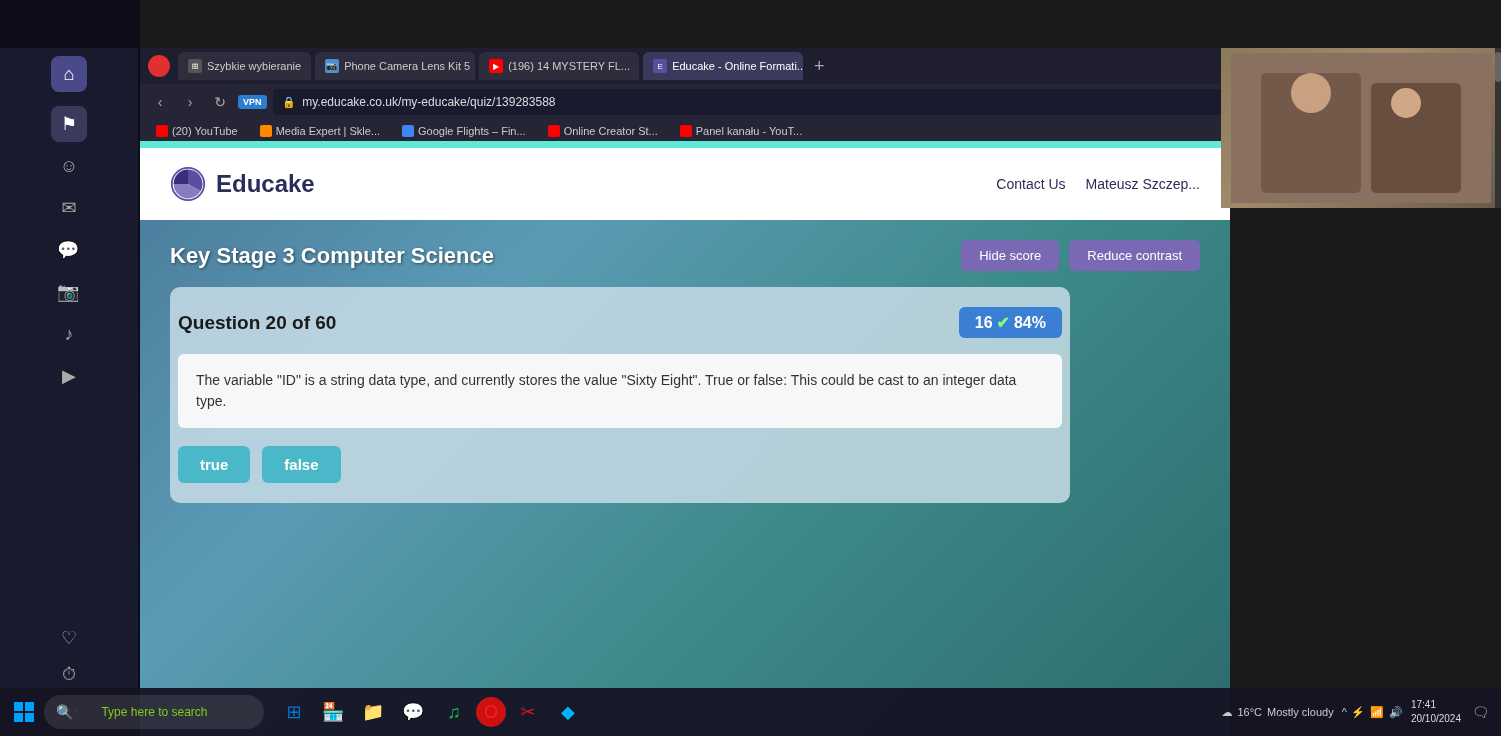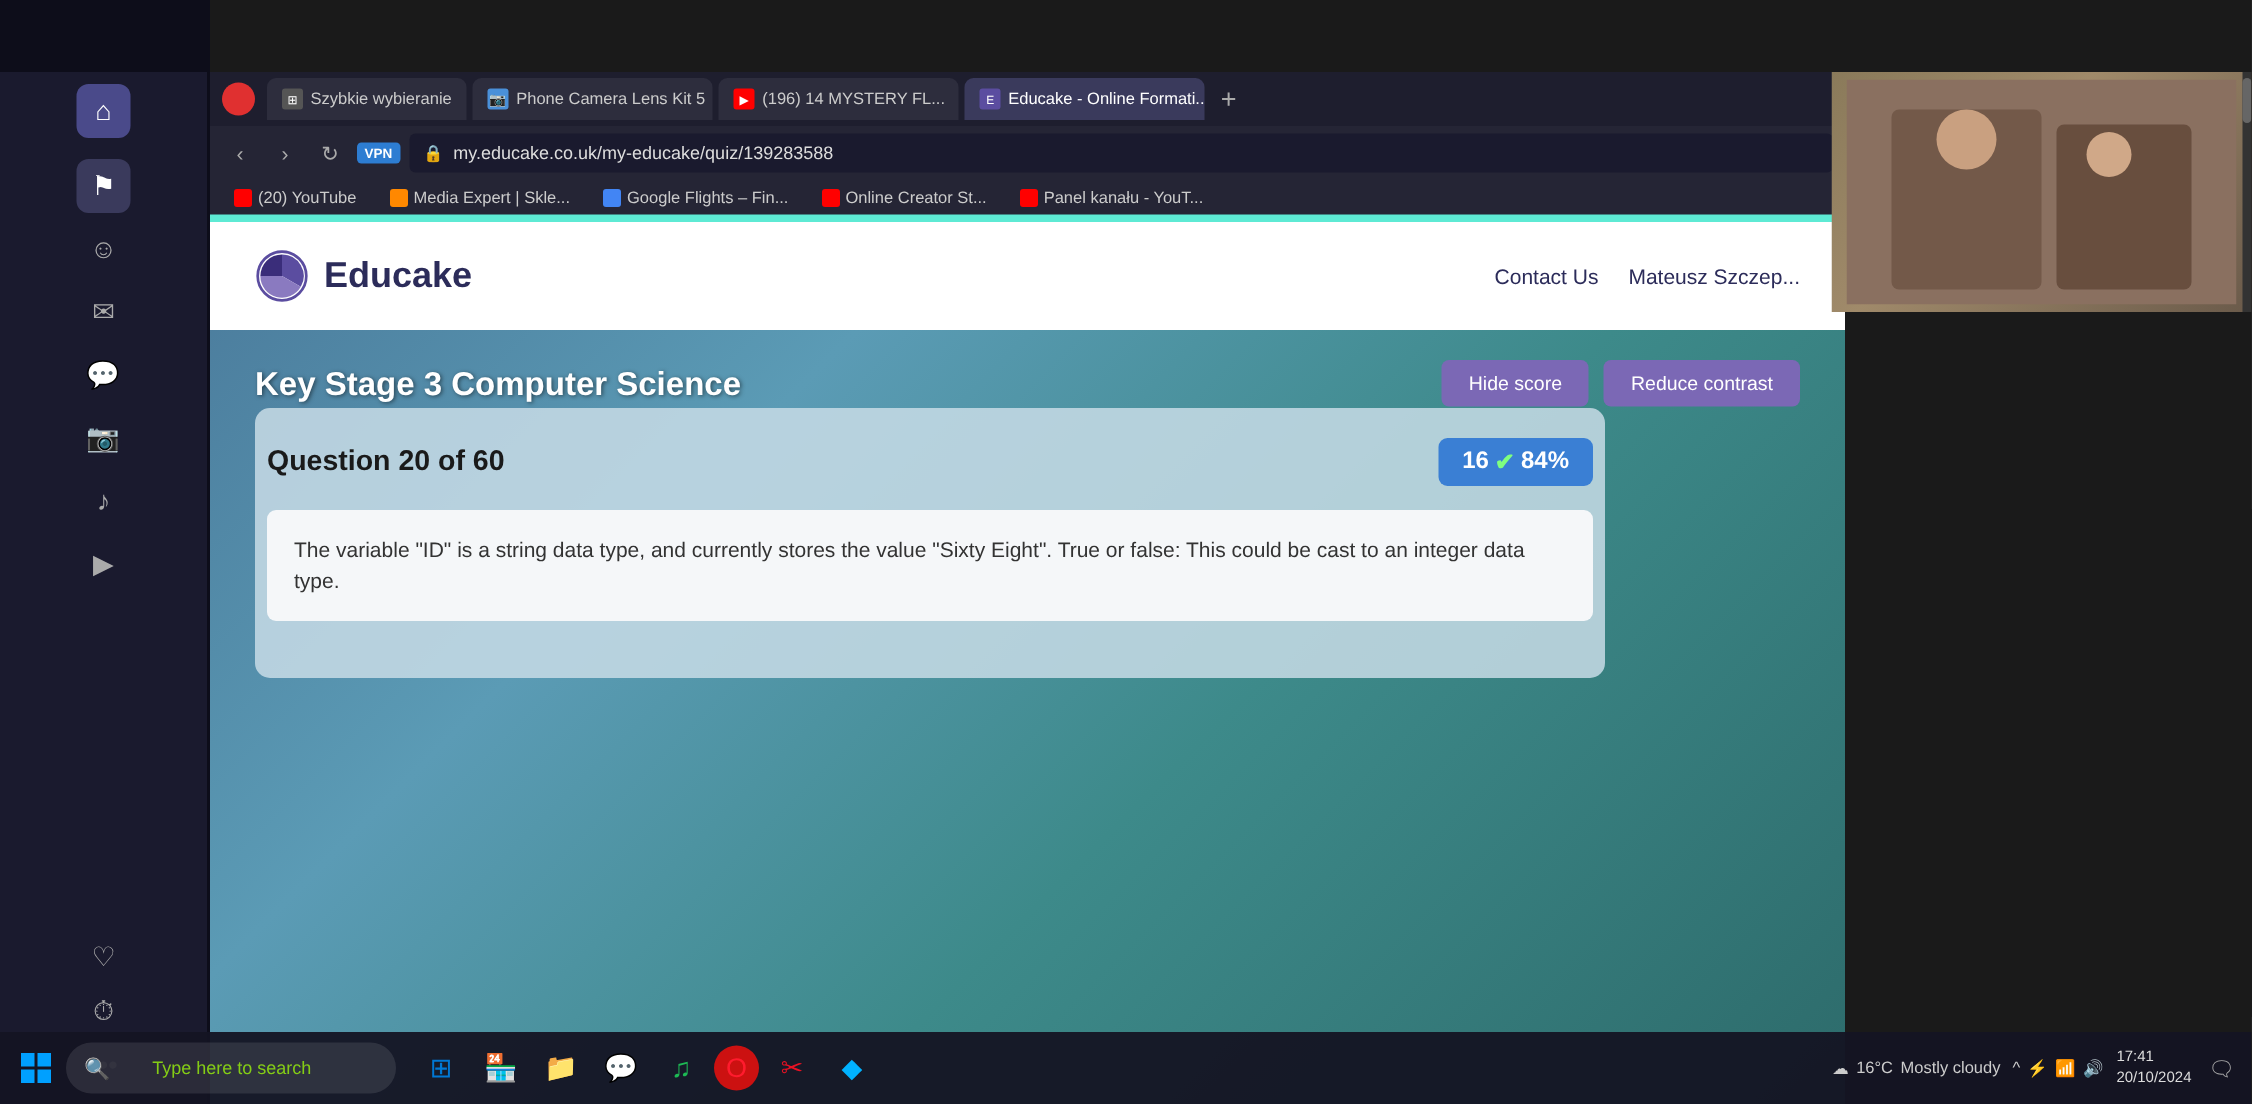--- a/index.html
+++ b/index.html
@@ -141,21 +141,21 @@
     }
 
     
     .bookmarks-bar {
       display: flex;
       align-items: center;
       background: #252535;
       height: 28px;
       padding: 0 8px;
       gap: 6px;
-      border-bottom: 5px solid #5eead4;
+      border-bottom: 7px solid #5eead4;
     }
 
     .bookmark-item {
       display: flex;
       align-items: center;
       gap: 4px;
       padding: 2px 8px;
       border-radius: 3px;
       font-size: 11px;
       color: #ccc;
@@ -226,21 +226,21 @@
     
     .quiz-area {
       padding: 20px 30px;
       position: relative;
     }
 
     .quiz-title-row {
       display: flex;
       align-items: center;
       justify-content: space-between;
-      margin-bottom: 1px;
+      margin-bottom: 16px;
     }
 
     .quiz-title {
       color: #ffffff;
       font-size: 22px;
       font-weight: bold;
       text-shadow: 1px 1px 3px rgba(0,0,0,0.5);
     }
 
     .quiz-controls {
@@ -680,20 +680,24 @@
             <span>16</span>
             <span class="score-check">✔</span>
             <span>84%</span>
           </div>
         </div>
 
         <div class="question-text-box">
           <span>The variable "ID" is a string data type, and currently stores the value "Sixty Eight". True or false: This could be cast to an integer data type.</span>
         </div>
 
+        <div class="answer-buttons">
+          <button class="btn-true">true</button>
+          <button class="btn-false">false</button>
+        </div>
       </div>
     </div>
   </div>
 </div>
 
 <div class="video-popup">
   <div class="video-placeholder">
 
     <svg width="260" height="150">
       <rect width="260" height="150" fill="#8a7060"></rect>

